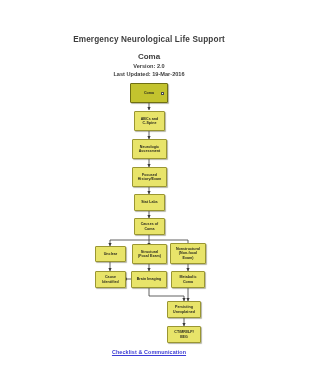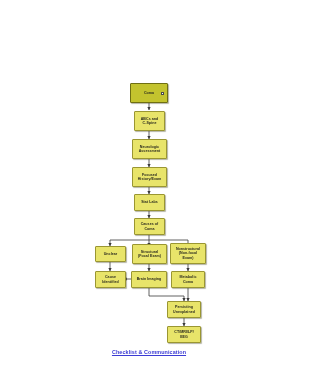--- a/index.html
+++ b/index.html
@@ -143,20 +143,26 @@
     color: #3b3bd4;
     text-decoration: underline;
     letter-spacing: 0.1px;
   }
 </style>
 </head>
 <body>
 
 <div class="page">
 
+  <div class="header">
+    <div class="doc-title">Emergency Neurological Life Support</div>
+    <div class="doc-subtitle">Coma</div>
+    <div class="doc-version">Version: 2.0</div>
+    <div class="doc-updated">Last Updated: 19-Mar-2016</div>
+  </div>
 
   <div class="flow">
 
     <svg width="298" height="386">
       <defs>
         <marker id="arrow" markerWidth="5" markerHeight="5" refX="3.6" refY="2" orient="auto" markerUnits="strokeWidth">
           <path d="M0,0 L0,4 L4,2 z" fill="#3a3a3a"></path>
         </marker>
       </defs>
       <g stroke="#3a3a3a" stroke-width="0.8" fill="none">

